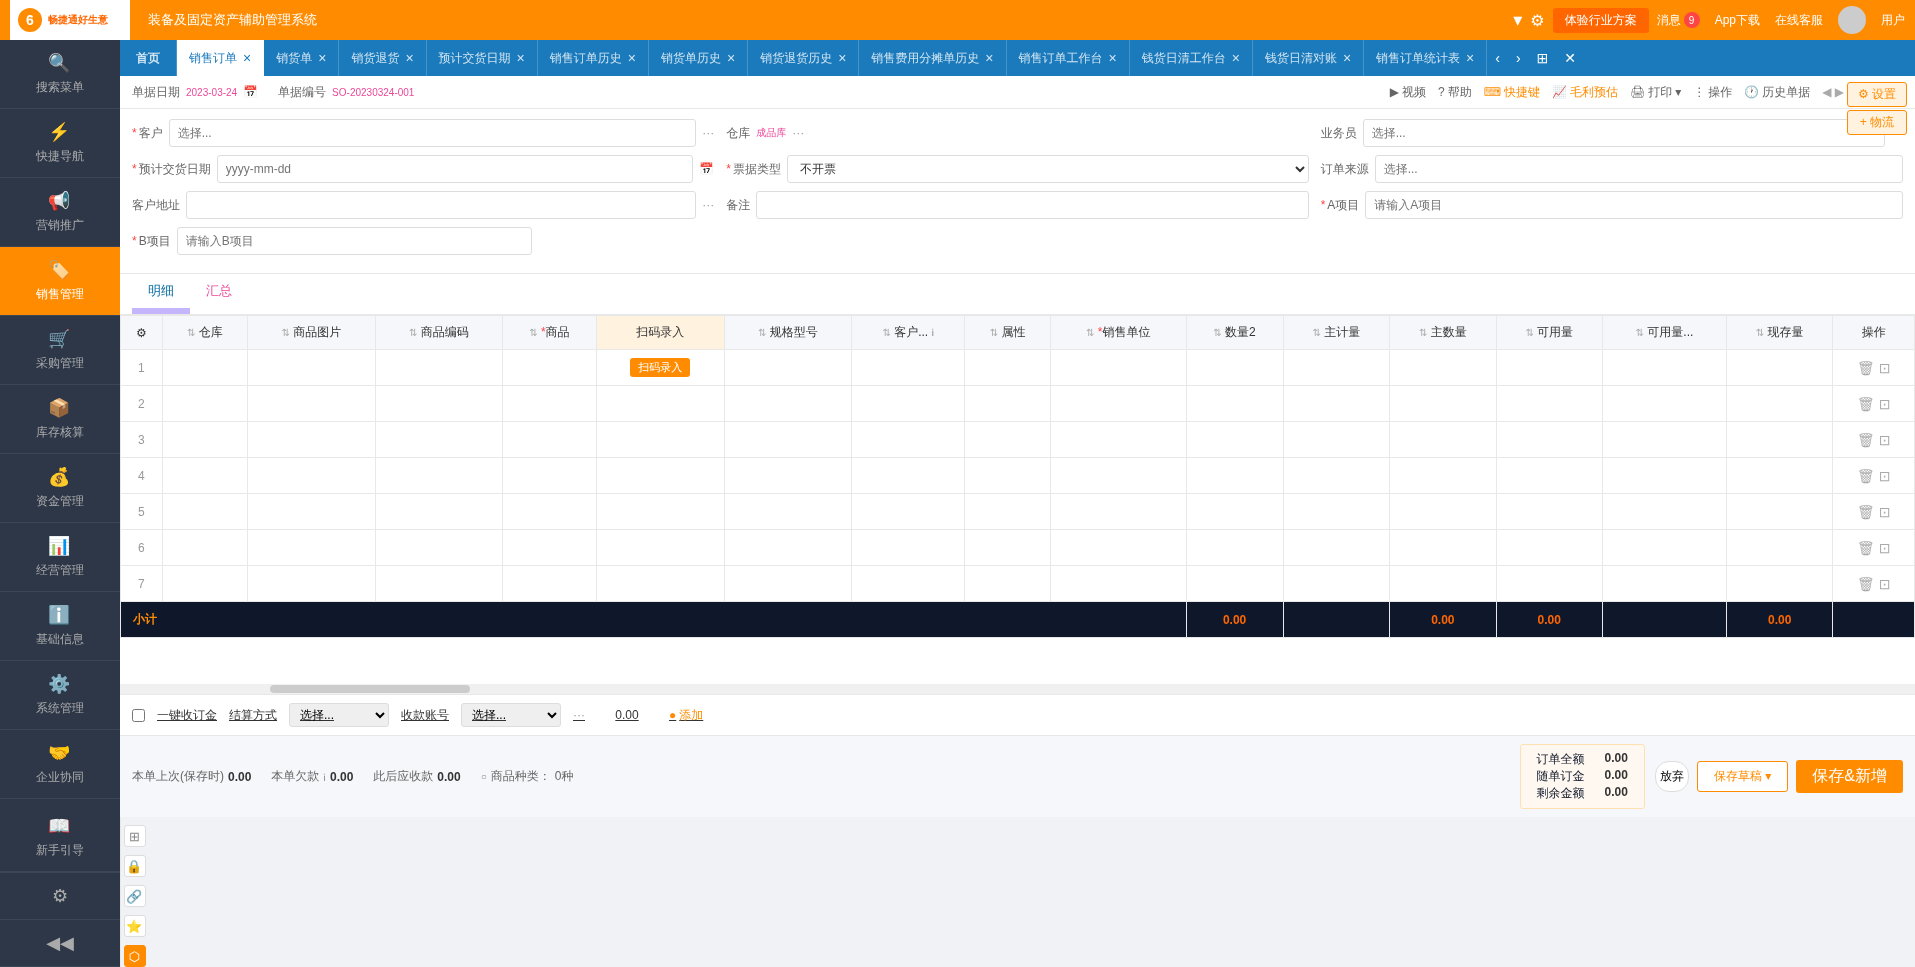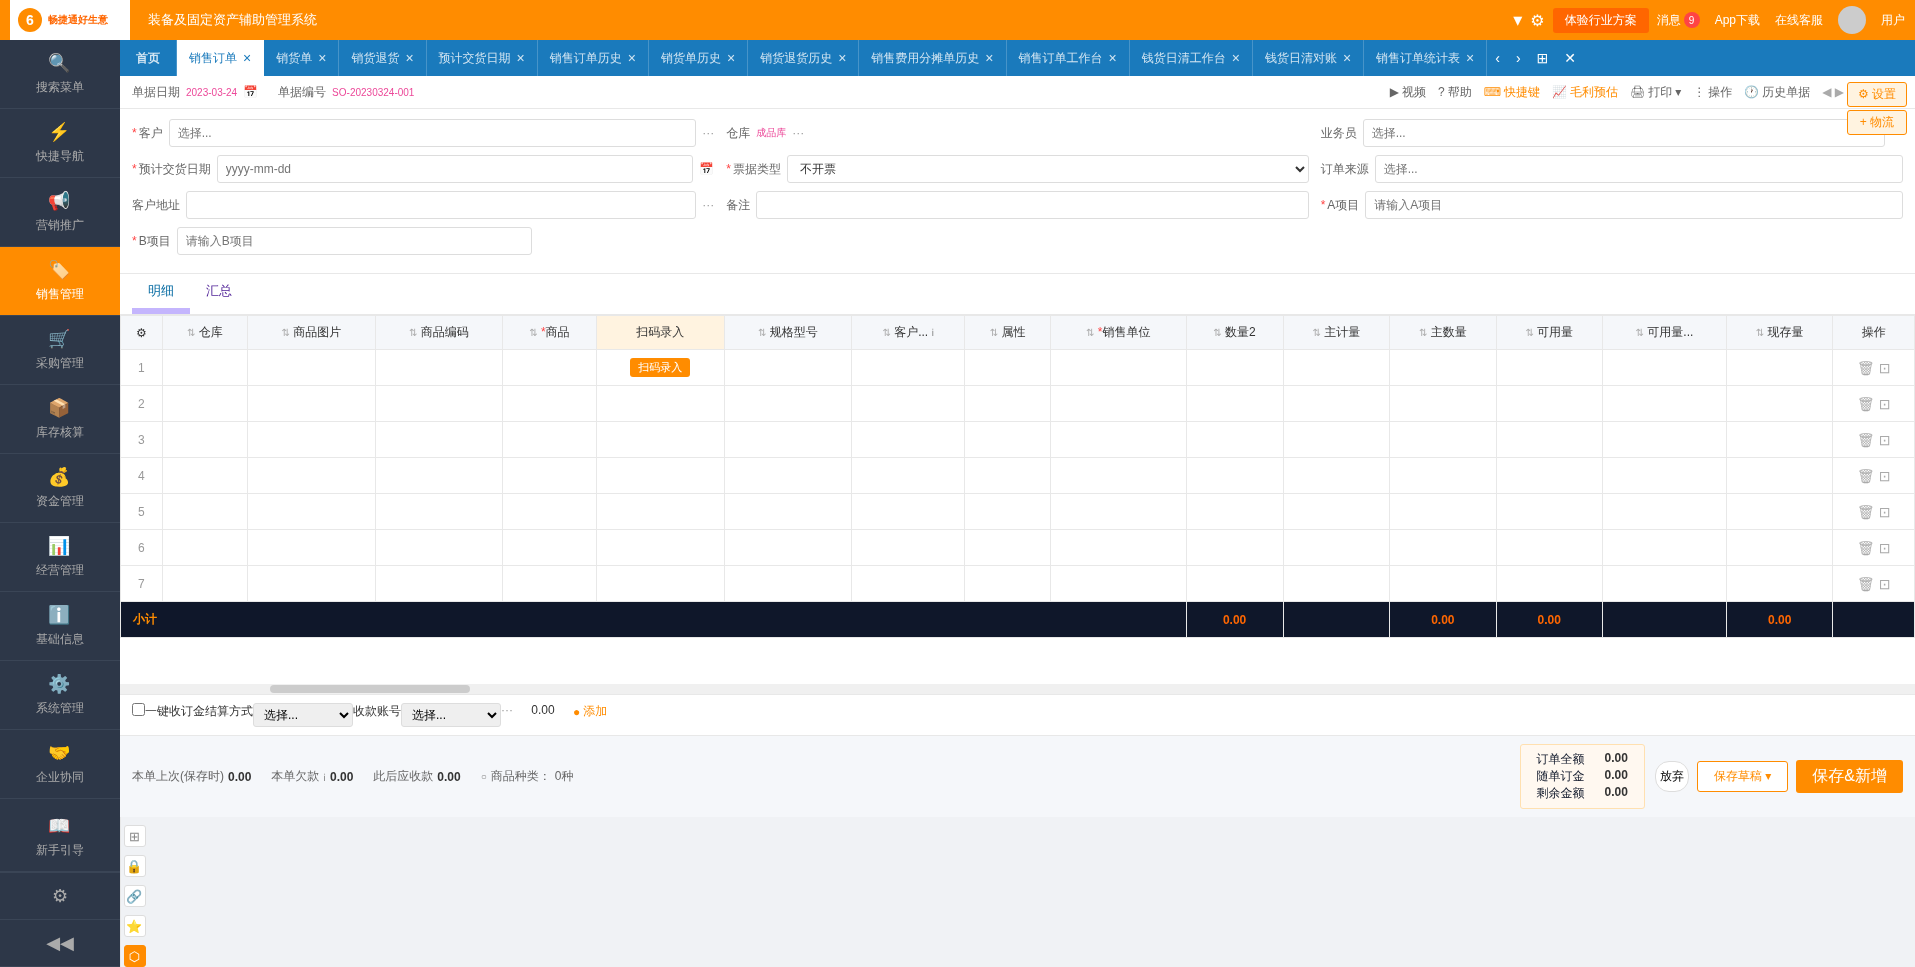--- a/index.html
+++ b/index.html
@@ -215,21 +215,21 @@
     .inner-tabs {
       display: flex;
       border-bottom: 1px solid #e8e8e8;
       padding: 0 12px;
       flex-shrink: 0;
     }
     .inner-tab {
       padding: 8px 16px;
       cursor: pointer;
       font-size: 13px;
-      color: #4c1d95;
+      color: #ec4899;
       border-bottom: 2px solid transparent;
     }
     .inner-tab.active {
       color: #0369a1;
       border-bottom: 6px solid #c4b5fd;
     }
 
     
     .table-container {
       flex: 1;
@@ -290,23 +290,24 @@
 
     
     .bottom-area {
       border-top: 1px solid #e8e8e8;
       padding: 8px 12px;
       background: white;
       flex-shrink: 0;
     }
     .payment-row {
       display: flex;
-      align-items: flex-start;
-      gap: 0;
-      font-size: 12px;
+      align-items: center;
+      gap: 12px;
+      font-size: 12px;
+      text-decoration: underline;
     }
     .payment-select {
       border: 1px solid #ddd;
       padding: 3px 6px;
       border-radius: 3px;
       font-size: 12px;
       width: 100px;
     }
     .payment-amount {
       color: #333;

